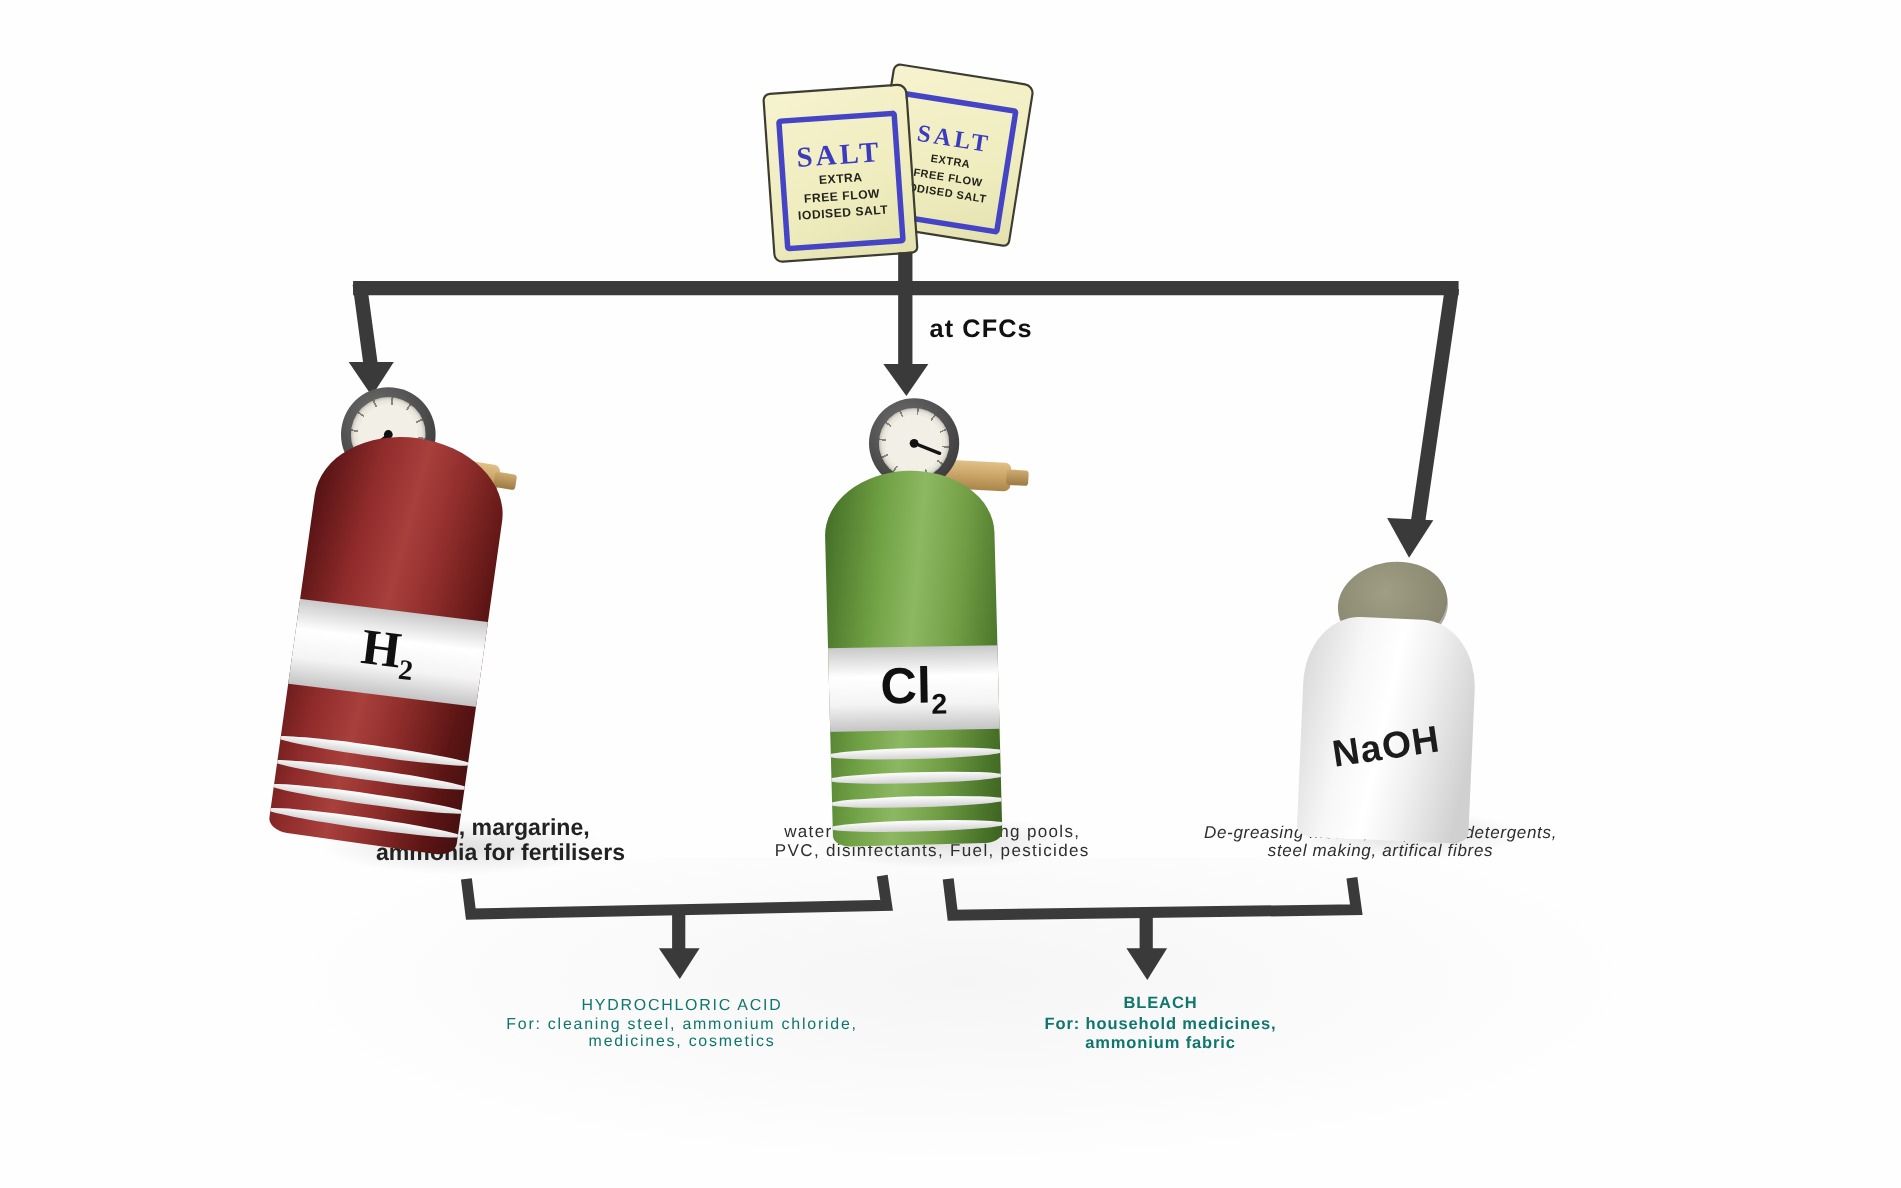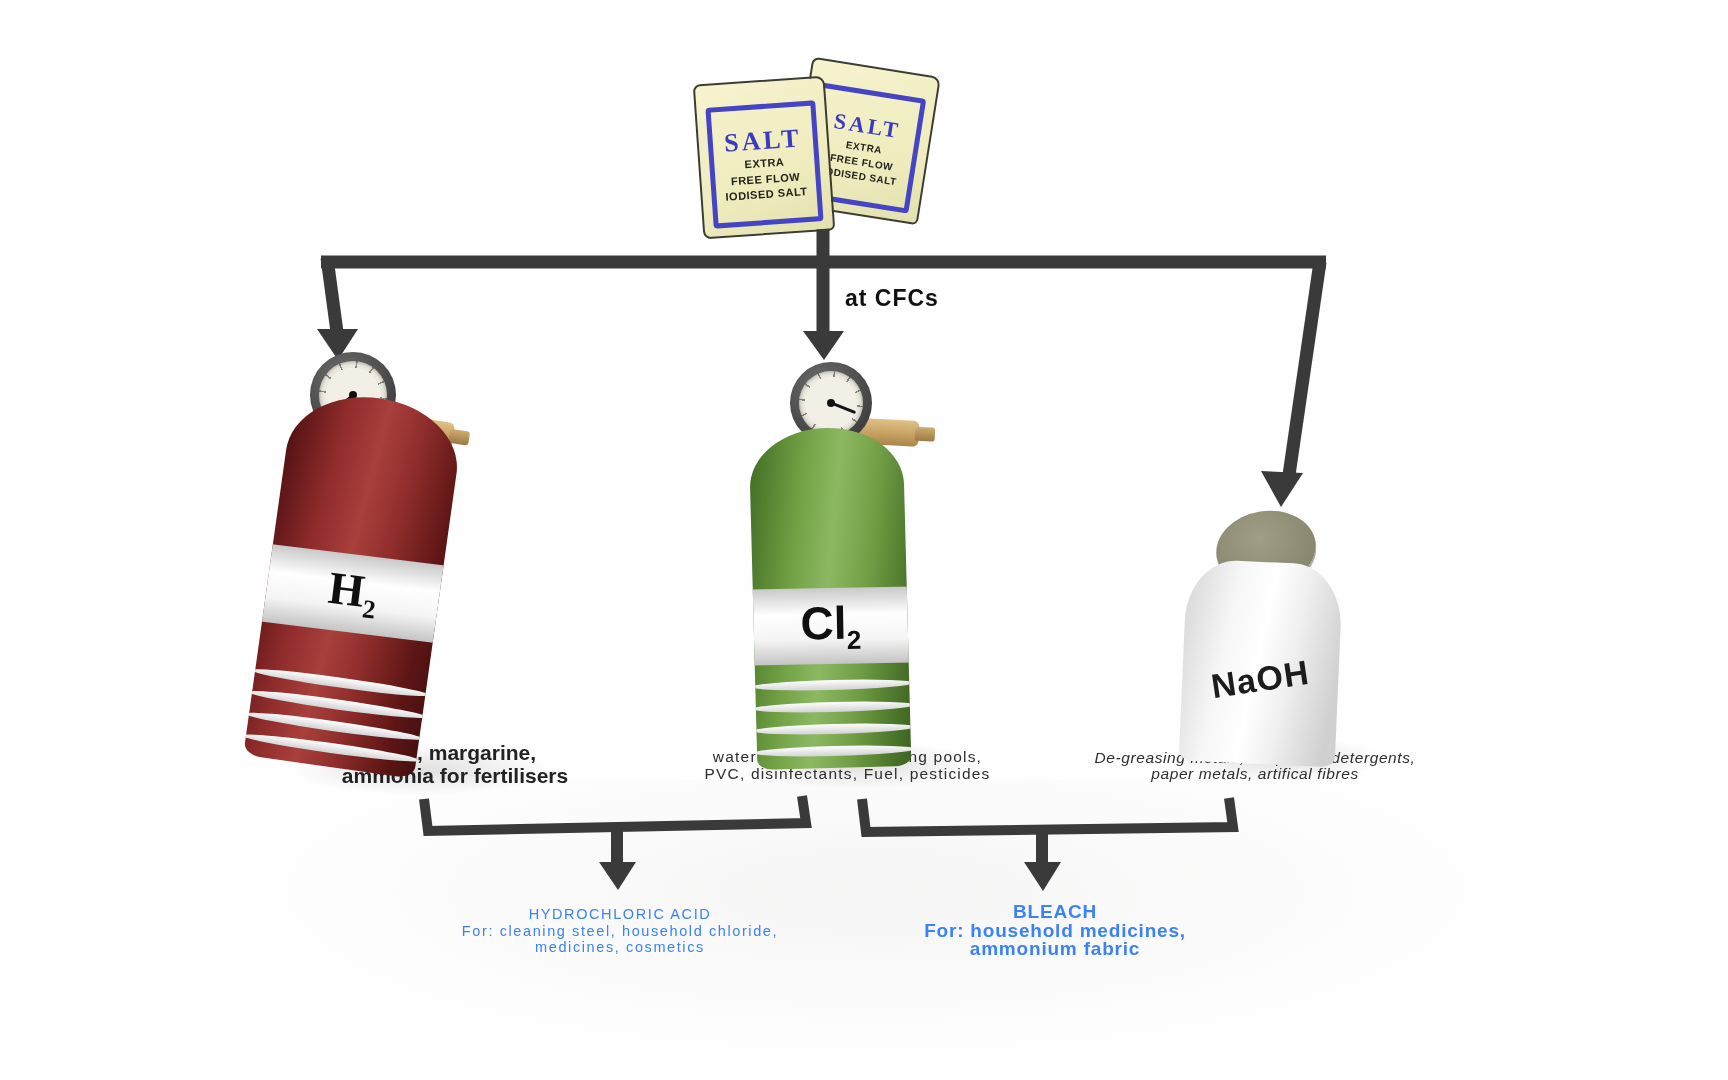--- a/index.html
+++ b/index.html
@@ -31,23 +31,23 @@
   .packet-back .salt-title{font-size:22px;}
   .salt-small{font-weight:bold;color:#23231d;font-size:11px;line-height:11.5px;margin-top:4px;letter-spacing:0.5px;}
   .packet-back .salt-small{font-size:10px;line-height:10.5px;}
   
   .anode-label{position:absolute;left:845px;top:285px;z-index:2;
     font-size:23px;font-weight:bold;color:#111;letter-spacing:1px;}
   .uses{position:absolute;z-index:2;text-align:center;color:#2e2e2e;}
   .uses-h2{left:260px;top:741px;width:390px;font-size:21px;font-weight:bold;line-height:23px;color:#222;}
   .uses-cl2{left:655px;top:749px;width:385px;font-size:15.5px;letter-spacing:1.2px;line-height:16.5px;}
   .uses-naoh{left:1065px;top:750px;width:380px;font-size:15.5px;font-style:italic;letter-spacing:0.6px;line-height:16px;}
-  .product-block{position:absolute;z-index:2;text-align:center;color:#3b82f6;}
+  .product-block{position:absolute;z-index:2;text-align:center;color:#0f766e;}
   .hcl-block{left:425px;top:906px;width:390px;font-size:14.5px;letter-spacing:1.6px;line-height:16.5px;}
-  .bleach-block{left:880px;top:903px;width:350px;font-size:19px;font-weight:bold;letter-spacing:0.8px;line-height:18.5px;}
+  .bleach-block{left:880px;top:903px;width:350px;font-size:15px;font-weight:bold;letter-spacing:0.8px;line-height:18.5px;}
   
   .cyl-group{position:absolute;z-index:5;}
   .cyl-group-h2{left:288px;top:350px;width:240px;height:440px;}
   .cyl-group-cl2{left:745px;top:356px;width:230px;height:430px;}
   .cyl-body{position:absolute;overflow:hidden;}
   .cyl-body-h2{left:0;top:48px;width:172px;height:372px;transform:rotate(8deg);transform-origin:50% 12%;
     border-radius:86px 86px 18px 18px / 64px 64px 12px 12px;
     background:linear-gradient(97deg,#4e0f10 0%,#8f2b2b 26%,#a8403c 45%,#902e2c 62%,#5c1514 86%,#451010 100%);}
   .cyl-body-cl2{left:8px;top:72px;width:154px;height:340px;transform:rotate(-1.5deg);
     border-radius:77px 77px 16px 16px / 58px 58px 10px 10px;
@@ -153,26 +153,26 @@
   <div class="uses uses-h2">
     <div>Fuel, margarine,</div>
     <div>ammonia for fertilisers</div>
   </div>
   <div class="uses uses-cl2">
     <div>water treatment, swimming pools,</div>
     <div>PVC, disinfectants, Fuel, pesticides</div>
   </div>
   <div class="uses uses-naoh">
     <div>De-greasing metals, soaps and detergents,</div>
-    <div>paper metals, artifical fibres</div>
+    <div>steel making, artifical fibres</div>
   </div>
 
   <div class="product-block hcl-block">
     <div>HYDROCHLORIC ACID</div>
-    <div>For: cleaning steel, household chloride,</div>
+    <div>For: cleaning steel, ammonium chloride,</div>
     <div>medicines, cosmetics</div>
   </div>
   <div class="product-block bleach-block">
     <div>BLEACH</div>
     <div>For: household medicines,</div>
     <div>ammonium fabric</div>
   </div>
 
   <div class="cyl-group cyl-group-h2">
     <div class="valve valve-h2">

